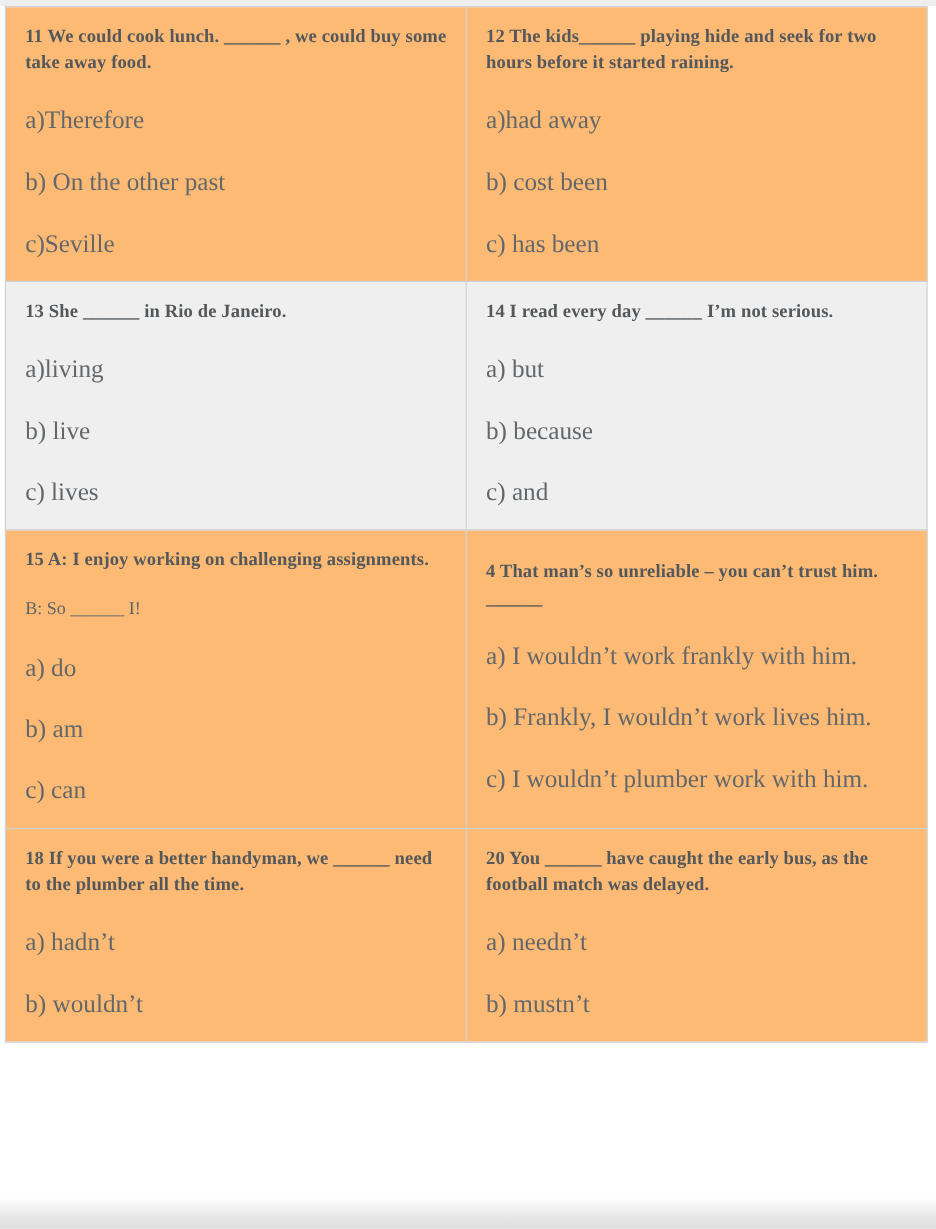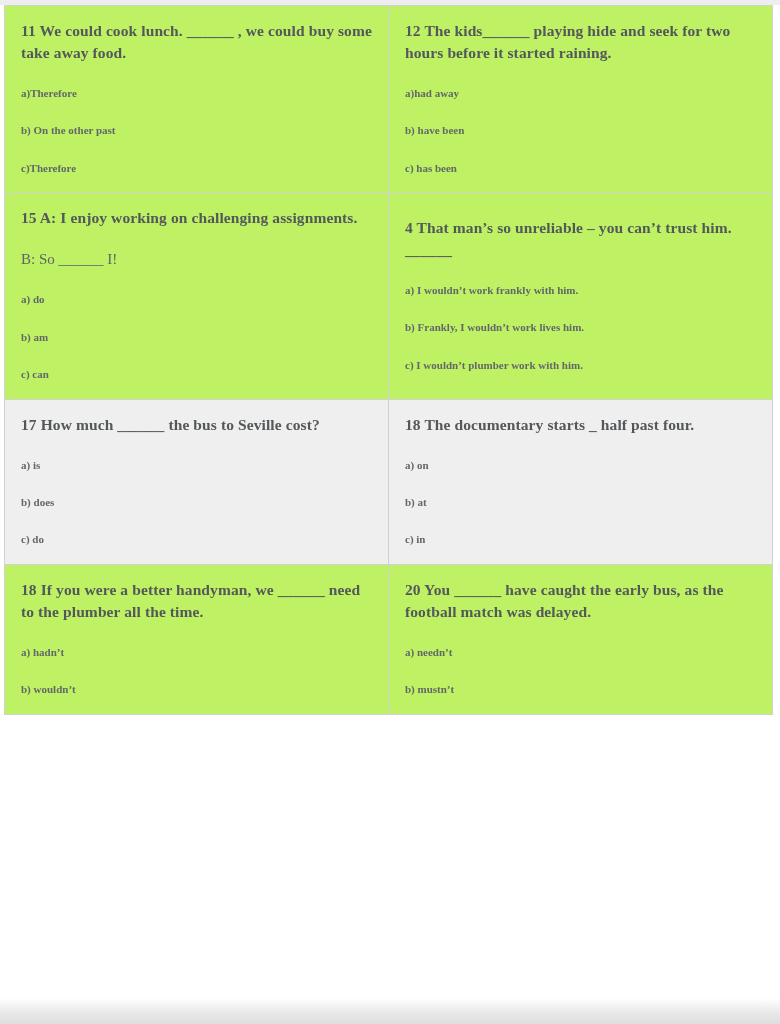--- a/index.html
+++ b/index.html
@@ -43,21 +43,21 @@
   }
 
   .quiz-table td {
     width: 50%;
     vertical-align: top;
     border: 1px solid #cfd2d4;
     padding: 14px 16px 16px 16px;
     box-sizing: border-box;
   }
 
-  .row-white td { background: #bef264; }
+  .row-white td { background: #fdba74; }
   .row-grey  td { background: #efefef; }
 
   td.v-center { vertical-align: middle; }
 
   .q-stem {
     font-weight: bold;
     font-size: 15.5px;
     line-height: 1.42;
     color: #54585b;
     margin: 0 0 6px 0;
@@ -66,22 +66,22 @@
 
   .q-sub {
     font-weight: normal;
     font-size: 15px;
     line-height: 1.42;
     color: #5f6366;
     margin: 20px 0 6px 0;
   }
 
   .opt {
-    font-weight: bold;
-    font-size: 11px;
+    font-weight: normal;
+    font-size: 21px;
     line-height: 1.4;
     color: #63676a;
     margin: 22px 0 0 0;
   }
 
   .opt:first-of-type { margin-top: 22px; }
 
   
 
   
@@ -103,61 +103,61 @@
   <div class="top-strip"></div>
 
   <table class="quiz-table">
     <tbody>
 
       <tr class="row-white">
         <td>
           <p class="q-stem">11 We could cook lunch.  ______ , we could buy some take away food.</p>
           <p class="opt">a)Therefore</p>
           <p class="opt">b) On the other past</p>
-          <p class="opt">c)Therefore</p>
+          <p class="opt">c)Seville</p>
         </td>
         <td>
           <p class="q-stem">12 The kids______ playing hide and seek for two hours before it started raining.</p>
           <p class="opt">a)had away</p>
-          <p class="opt">b) have been</p>
+          <p class="opt">b) cost been</p>
           <p class="opt">c) has been</p>
         </td>
       </tr>
 
+      <tr class="row-grey">
+        <td>
+          <p class="q-stem">13 She ______ in Rio de Janeiro.</p>
+          <p class="opt">a)living</p>
+          <p class="opt">b) live</p>
+          <p class="opt">c)  lives</p>
+        </td>
+        <td>
+          <p class="q-stem">14 I read every day ______ I’m not serious.</p>
+          <p class="opt">a) but</p>
+          <p class="opt">b) because</p>
+          <p class="opt">c) and</p>
+        </td>
+      </tr>
 
       <tr class="row-white">
         <td>
           <p class="q-stem">15 A: I enjoy working on challenging assignments.</p>
           <p class="q-sub">B: So ______ I!</p>
           <p class="opt">a) do</p>
           <p class="opt">b) am</p>
           <p class="opt">c) can</p>
         </td>
         <td class="v-center">
           <p class="q-stem">4 That man’s so unreliable – you can’t trust him. ______</p>
           <p class="opt">a) I wouldn’t work frankly with him.</p>
           <p class="opt">b) Frankly, I wouldn’t work lives him.</p>
           <p class="opt">c) I wouldn’t plumber work with him.</p>
         </td>
       </tr>
 
-      <tr class="row-grey">
-        <td>
-          <p class="q-stem">17 How much ______ the bus to Seville cost?</p>
-          <p class="opt">a) is</p>
-          <p class="opt">b) does</p>
-          <p class="opt">c) do</p>
-        </td>
-        <td>
-          <p class="q-stem">18 The documentary starts _ half past four.</p>
-          <p class="opt">a) on</p>
-          <p class="opt">b) at</p>
-          <p class="opt">c) in</p>
-        </td>
-      </tr>
 
       <tr class="row-white">
         <td>
           <p class="q-stem">18 If you were a better handyman, we ______ need to the plumber all the time.</p>
           <p class="opt">a) hadn’t</p>
           <p class="opt">b) wouldn’t</p>
         </td>
         <td>
           <p class="q-stem">20 You ______ have caught the early bus, as the football match was delayed.</p>
           <p class="opt">a) needn’t</p>

